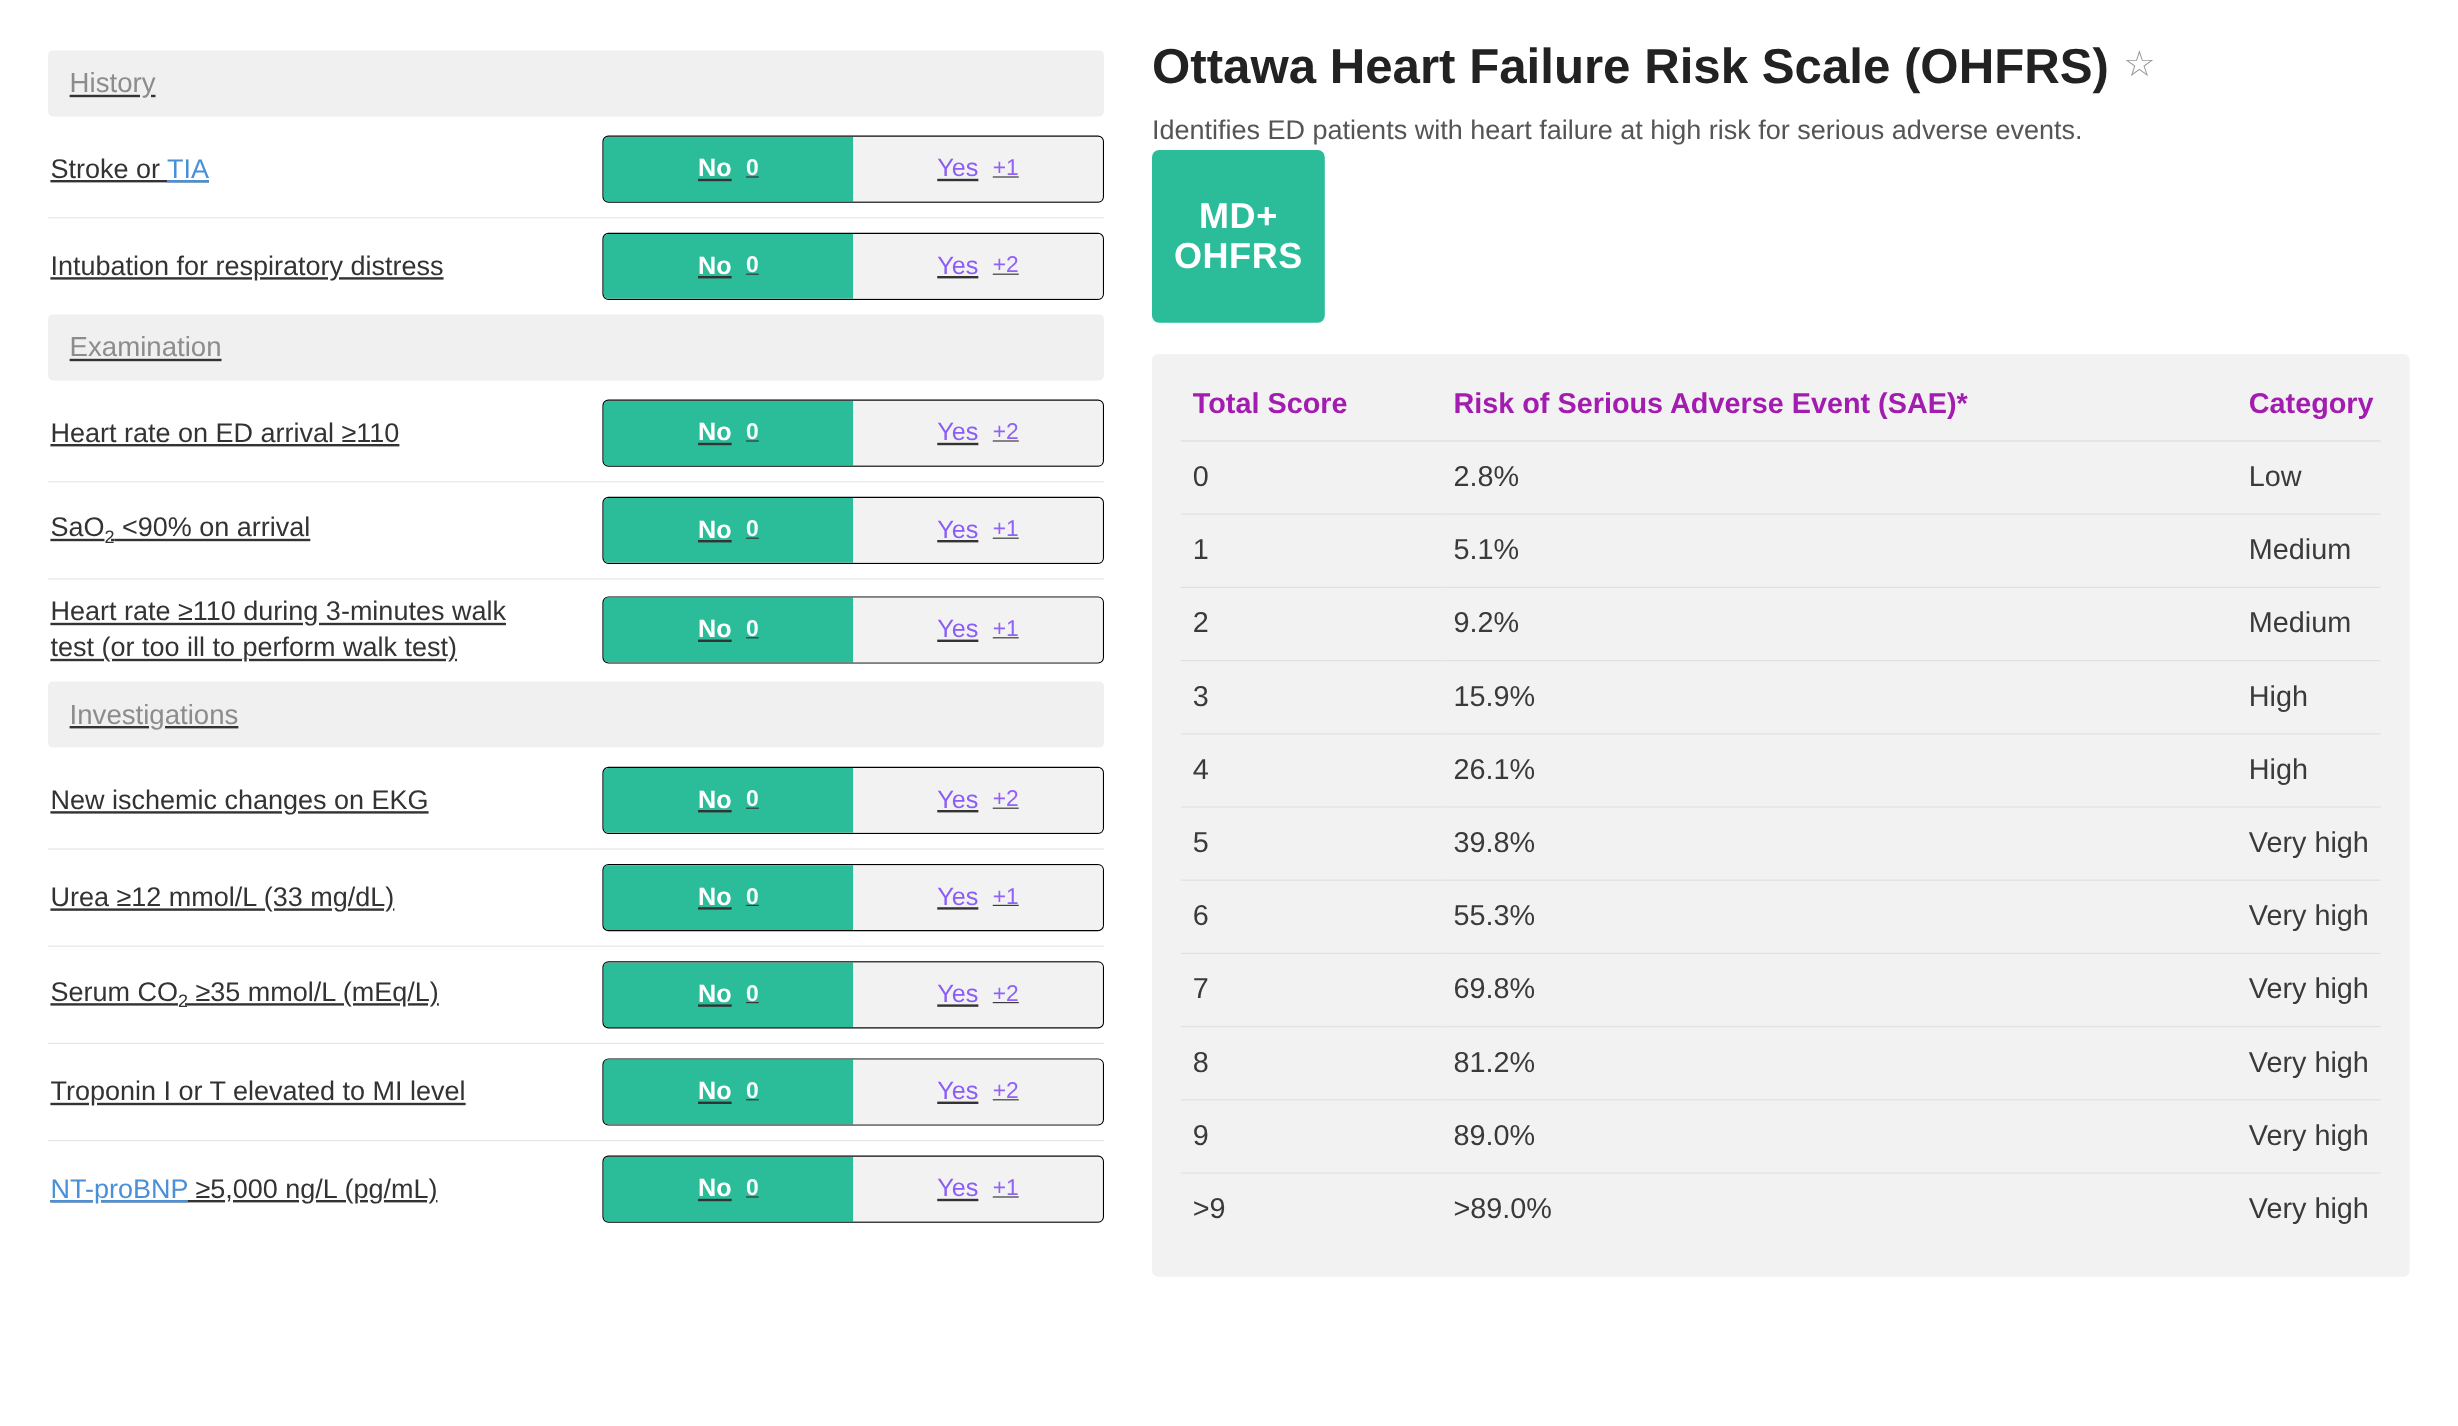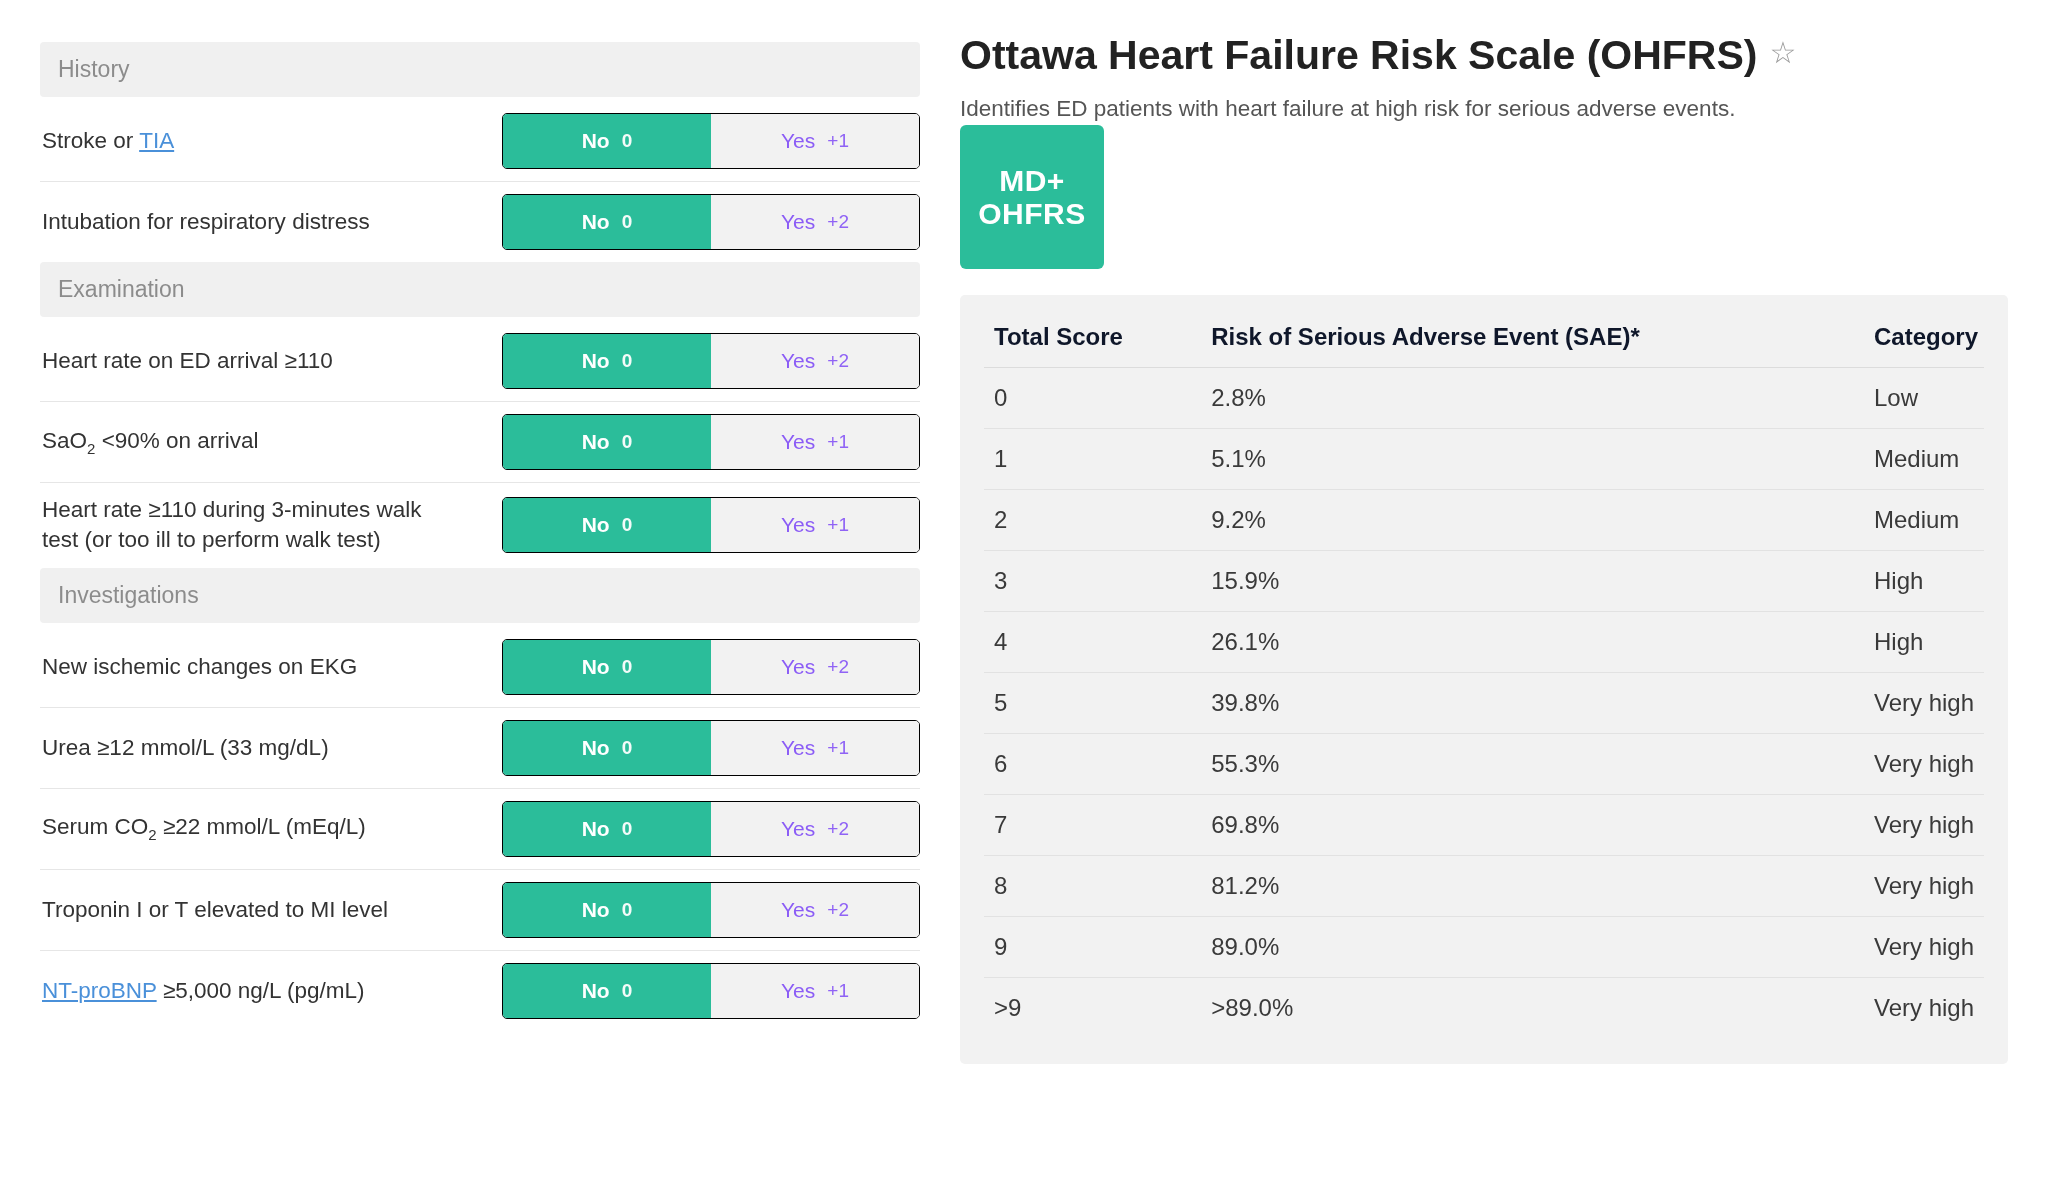--- a/index.html
+++ b/index.html
@@ -17,20 +17,21 @@
     padding: 28px 40px 0 40px;
     display: flex;
     gap: 40px;
   }
 
   
   .left-col {
     width: 880px;
     flex: 0 0 880px;
     padding-top: 14px;
+    text-decoration: underline;
   }
 
   .section-header {
     background: #f0f0f0;
     border-radius: 4px;
     padding: 14px 18px;
     font-size: 23px;
     color: #8c8c8c;
     margin-bottom: 4px;
   }
@@ -158,21 +159,21 @@
   }
   table.interp {
     width: 100%;
     border-collapse: collapse;
     background: transparent;
   }
   table.interp th {
     text-align: left;
     font-size: 24px;
     font-weight: bold;
-    color: #0f172a;
+    color: #a21caf;
     padding: 6px 6px 16px 10px;
     border-bottom: 1px solid #dcdcdc;
   }
   table.interp td {
     font-size: 24px;
     color: #3a3a3a;
     padding: 16px 6px 16px 10px;
     border-bottom: 1px solid #e2e2e2;
   }
   table.interp tr:last-child td { border-bottom: none; }
@@ -275,21 +276,21 @@
             <span>No</span>
             <span class="val">0</span>
           </div>
           <div class="opt unselected">
             <span>Yes</span>
             <span class="val">+1</span>
           </div>
         </div>
       </div>
       <div class="q-row">
-        <div class="q-label"><span>Serum CO</span><sub>2</sub><span> ≥22 mmol/L (mEq/L)</span></div>
+        <div class="q-label"><span>Serum CO</span><sub>2</sub><span> ≥35 mmol/L (mEq/L)</span></div>
         <div class="toggle">
           <div class="opt selected">
             <span>No</span>
             <span class="val">0</span>
           </div>
           <div class="opt unselected">
             <span>Yes</span>
             <span class="val">+2</span>
           </div>
         </div>

